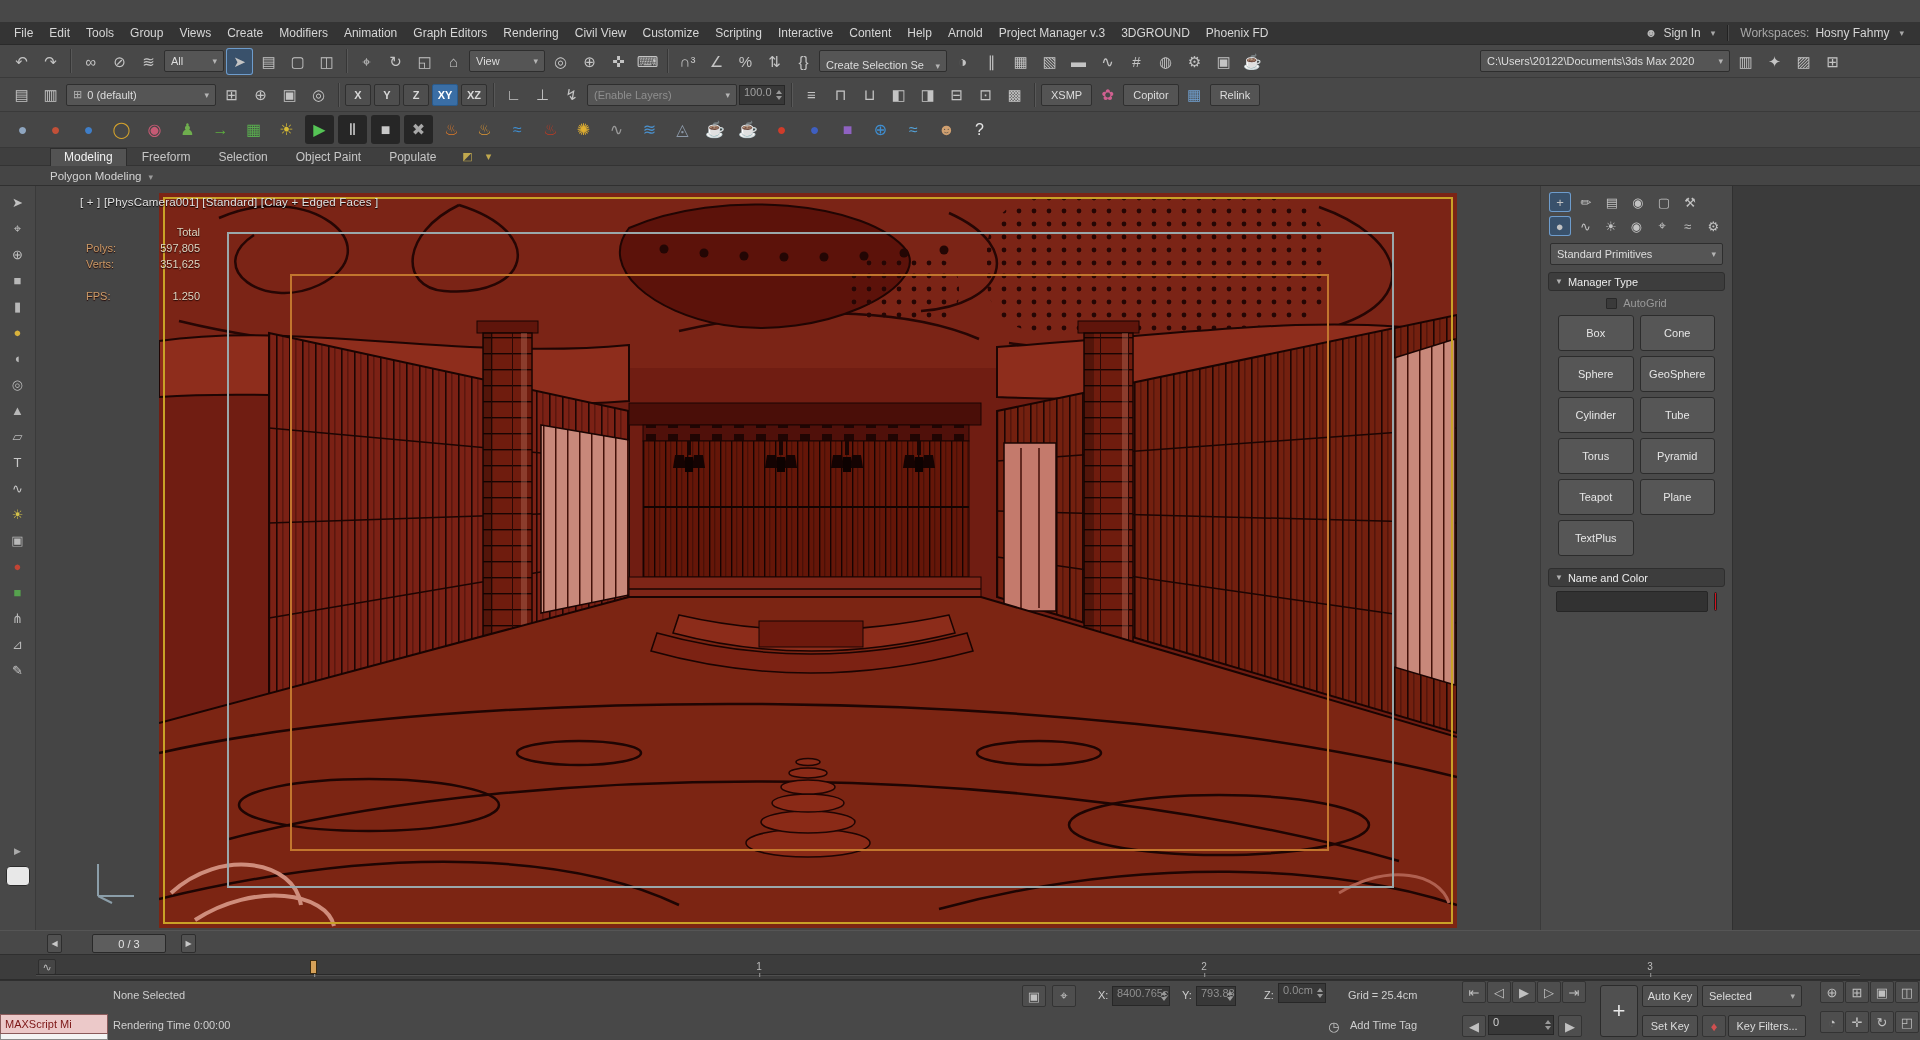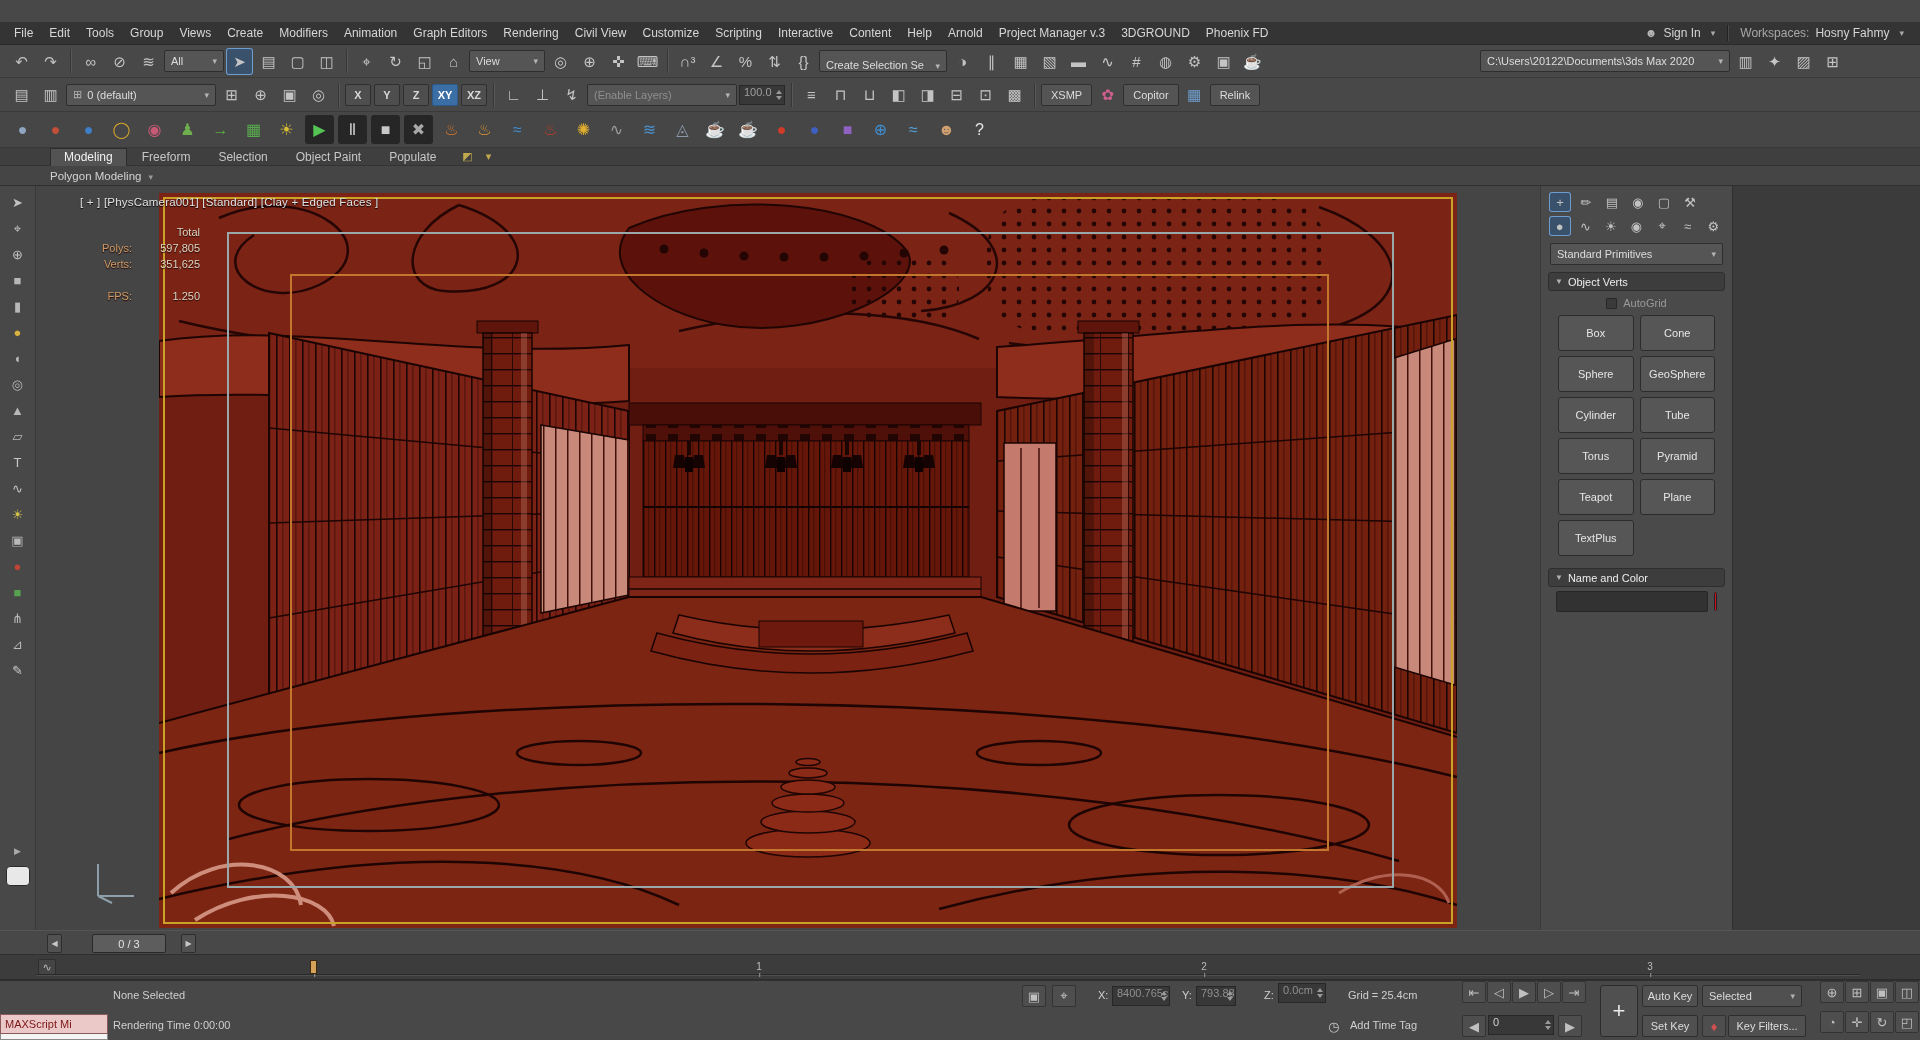--- a/index.html
+++ b/index.html
@@ -50,21 +50,21 @@
   .viewport{position:relative;width:1504px;height:744px;background:#454545;flex:0 0 auto;overflow:hidden;}
   .camregion{position:absolute;left:123px;top:7px;width:1298px;height:735px;background:#701d12;}
   .camregion svg{display:block;width:1298px;height:735px;}
   .sf{position:absolute;pointer-events:none;}
   .sf.live{left:4px;top:4px;right:4px;bottom:4px;border:2px solid #c9a227;}
   .sf.action{left:68px;top:39px;width:1167px;height:656px;border:2px solid #9aa8ab;}
   .sf.title{left:131px;top:81px;width:1039px;height:577px;border:2px solid #c2762e;}
   .vplabel{position:absolute;left:44px;top:10px;color:#e2e2e2;font-size:11.5px;letter-spacing:.2px;text-shadow:0 1px 1px #000;}
   .stats{position:absolute;left:50px;top:40px;}
   .stat-row{display:flex;min-height:16px;font-size:11px;text-shadow:0 1px 1px #200503;}
-  .stat-l{width:46px;text-align:right;margin-right:6px;color:#cc9a66;}
+  .stat-l{width:46px;margin-right:6px;color:#cc9a66;}
   .stat-v{width:62px;text-align:right;color:#ded6c2;}
   .tripod{position:absolute;left:48px;bottom:26px;}
   .cmdpanel{width:192px;height:744px;background:#4a4a4a;border-left:1px solid #3a3a3a;flex:0 0 auto;padding-top:4px;}
   .cp-iconrow{display:flex;justify-content:flex-start;gap:4px;padding:2px 8px;}
   .cptile{width:22px;height:20px;display:flex;align-items:center;justify-content:center;border-radius:3px;color:#c2c2c2;font-size:13px;}
   .cptile.active{background:#39516b;box-shadow:0 0 0 1px #6e9ccc inset;}
   .cp-combo{margin:5px 9px 7px 9px;}
   .rollout{margin:0 7px 8px 7px;}
   .rollout-h{height:19px;background:#3d3d3d;border:1px solid #2e2e2e;border-radius:3px;display:flex;align-items:center;padding:0 6px;font-size:11px;color:#ececec;gap:5px;}
   .rarrow{font-size:8px;color:#b0b0b0;}
@@ -567,21 +567,21 @@
           <div class="cptile">≈</div>
           <div class="cptile">⚙</div>
       </div>
       <div class="combo cp-combo">
           <span>Standard Primitives</span>
         </div>
 
       <div class="rollout">
         <div class="rollout-h">
           <span class="rarrow">▼</span>
-          <span>Object Verts</span>
+          <span>Manager Type</span>
         </div>
         <div class="rollout-body">
           <div class="autogrid">
             <span class="cb"></span>
             <span>AutoGrid</span>
           </div>
           <div class="btn-grid">
             <div class="cpbtn">Box</div>
               <div class="cpbtn">Cone</div>
               <div class="cpbtn">Sphere</div>

